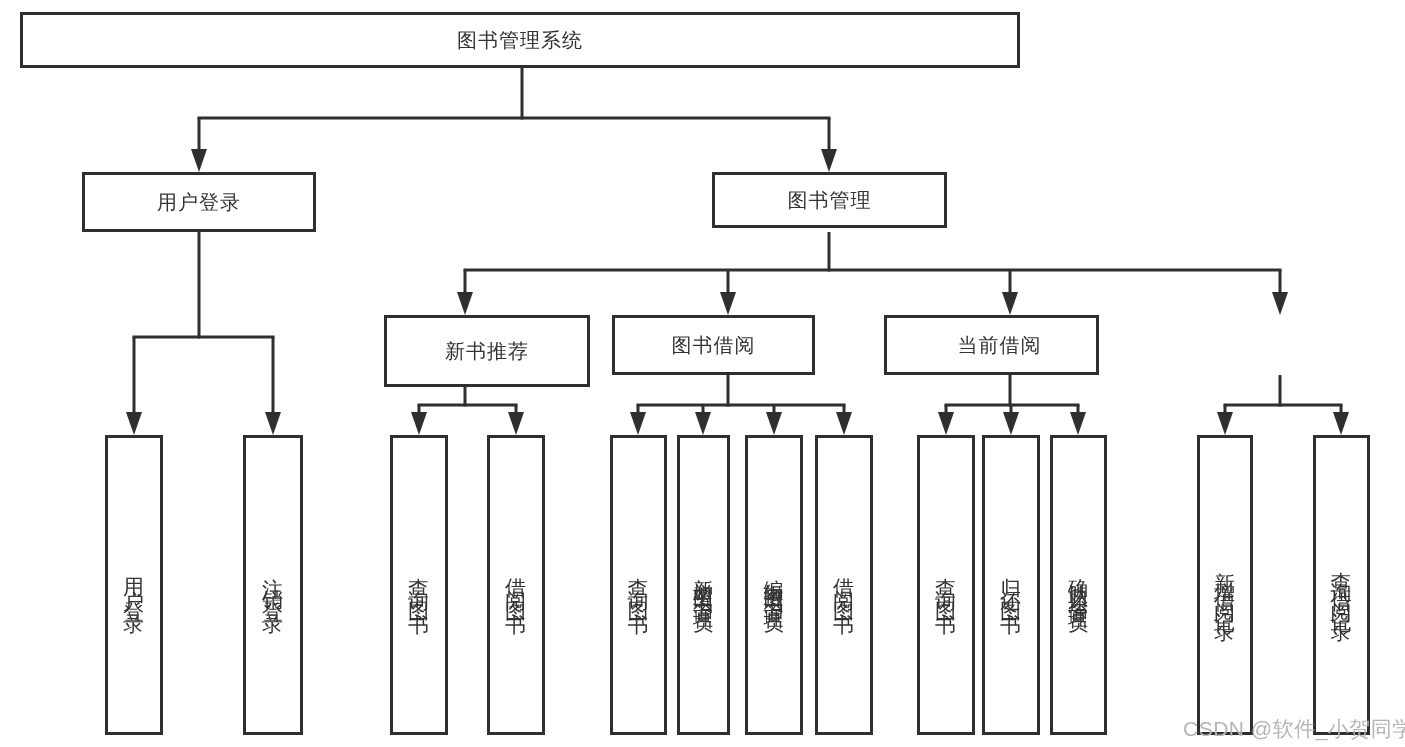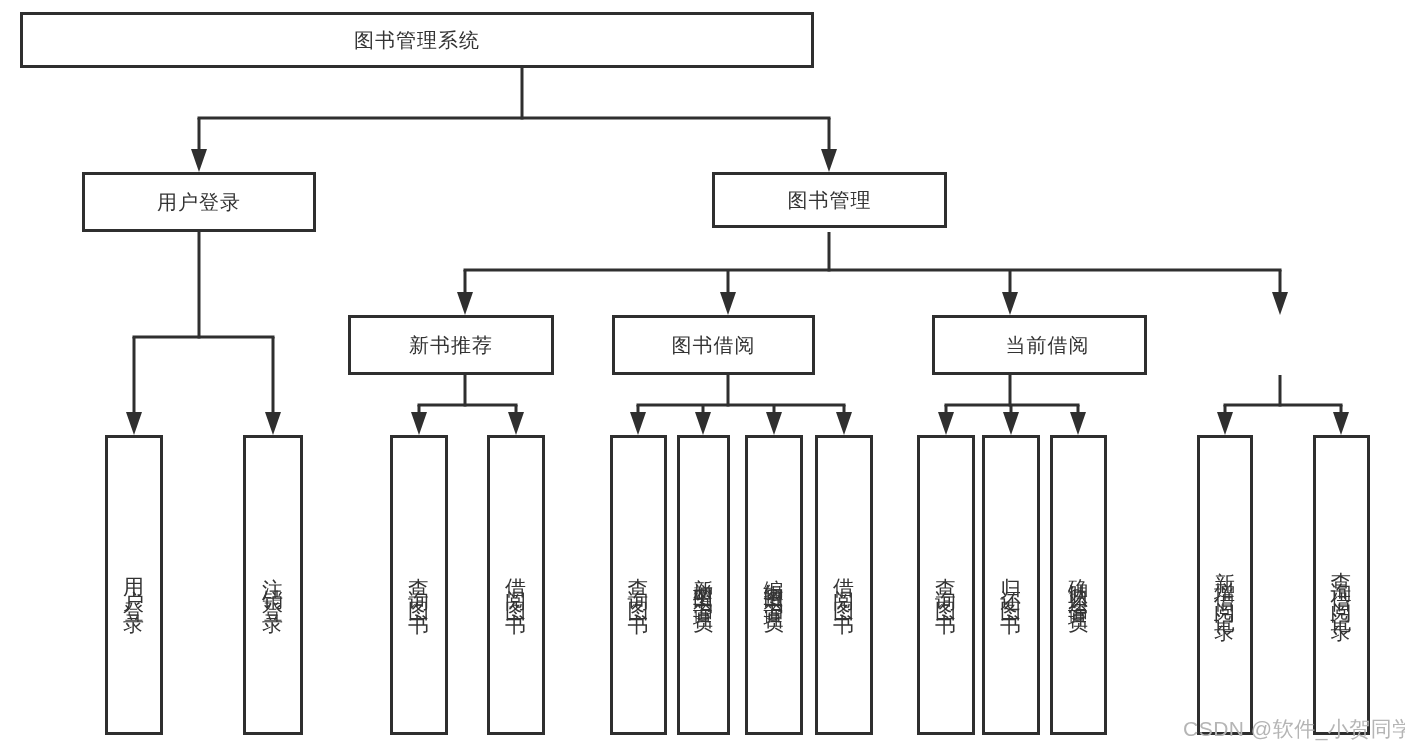--- a/index.html
+++ b/index.html
@@ -116,28 +116,28 @@
     <g>
       <line x1="1280" y1="375" x2="1280" y2="406.5"></line>
       <line x1="1223.5" y1="405" x2="1342.5" y2="405"></line>
       <line x1="1225" y1="405" x2="1225" y2="415"></line>
       <polygon stroke="none" points="1225,435 1217,412 1233,412"></polygon>
       <line x1="1341" y1="405" x2="1341" y2="415"></line>
       <polygon stroke="none" points="1341,435 1333,412 1349,412"></polygon>
     </g>
   </svg>
 
-  <div class="node" style="left:20px;top:12px;width:794px;height:56px;">图书管理系统</div>
+  <div class="node" style="left:20px;top:12px;width:1000px;height:56px;">图书管理系统</div>
 
   <div class="node" style="left:82px;top:172px;width:234px;height:60px;">用户登录</div>
   <div class="node" style="left:712px;top:172px;width:235px;height:56px;">图书管理</div>
 
-  <div class="node" style="left:348px;top:315px;width:206px;height:60px;">新书推荐</div>
+  <div class="node" style="left:384px;top:315px;width:206px;height:72px;">新书推荐</div>
   <div class="node" style="left:612px;top:315px;width:203px;height:60px;">图书借阅</div>
-  <div class="node" style="left:932px;top:315px;width:215px;height:60px;padding-left:16px;">当前借阅</div>
+  <div class="node" style="left:884px;top:315px;width:215px;height:60px;padding-left:16px;">当前借阅</div>
 
   <div class="node vnode v4" style="left:105px;top:435px;width:58px;height:300px;">
     <span>用户登录</span>
   </div>
   <div class="node vnode v4" style="left:243px;top:435px;width:60px;height:300px;">
     <span>注销登录</span>
   </div>
 
   <div class="node vnode v4" style="left:390px;top:435px;width:58px;height:300px;">
     <span>查询图书</span>

